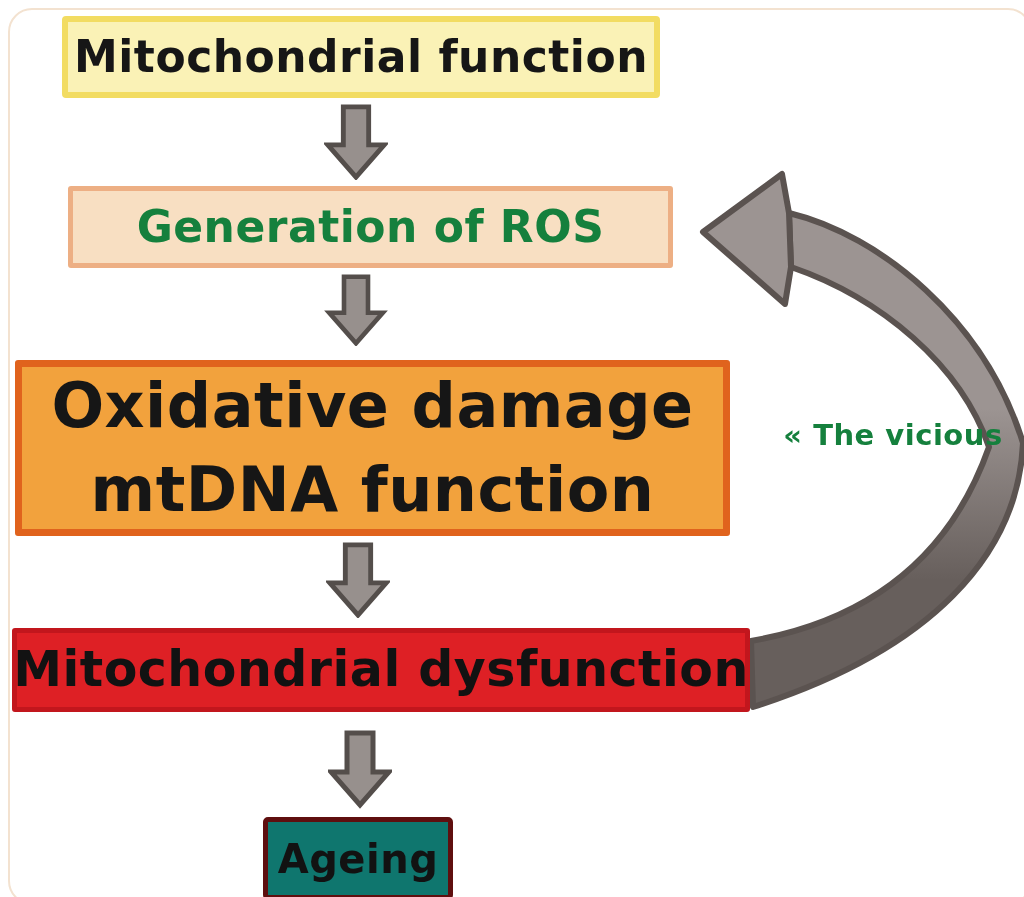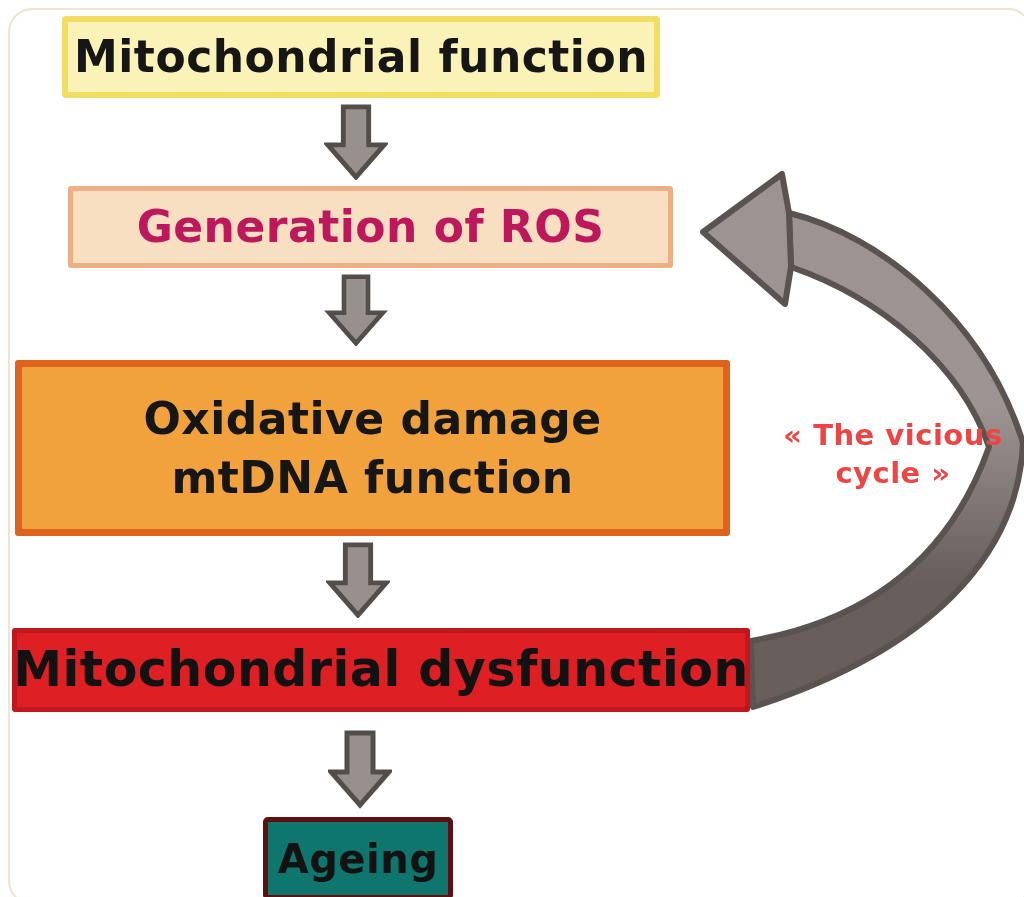--- a/index.html
+++ b/index.html
@@ -30,21 +30,21 @@
     color: #161616;
     font-weight: 700;
     letter-spacing: 0.5px;
     line-height: 1.3;
     z-index: 2;
   }
   .node span { display: block; white-space: nowrap; }
 
   .node-0 { left: 52px;  top: 6px;   width: 598px; height: 82px;  border-width: 6px; border-radius: 4px; font-size: 44px; }
   .node-1 { left: 58px;  top: 176px; width: 605px; height: 82px;  border-width: 5px; border-radius: 3px; font-size: 44px; }
-  .node-2 { left: 5px;   top: 350px; width: 715px; height: 176px; border-width: 7px; border-radius: 3px; font-size: 44px; line-height: 1.35; }
+  .node-2 { left: 5px;   top: 350px; width: 715px; height: 176px; border-width: 7px; border-radius: 3px; font-size: 62px; line-height: 1.35; }
   .node-3 { left: 2px;   top: 618px; width: 738px; height: 84px;  border-width: 5px; border-radius: 3px; font-size: 49px; }
   .node-4 { left: 253px; top: 807px; width: 190px; height: 83px;  border-width: 5px; border-radius: 5px; font-size: 40px; }
 
   .down-arrow { position: absolute; z-index: 2; }
   .down-arrow-1 { left: 314px; top: 94px;  width: 64px; height: 76px; }
   .down-arrow-2 { left: 314px; top: 264px; width: 64px; height: 72px; }
   .down-arrow-3 { left: 316px; top: 532px; width: 64px; height: 76px; }
   .down-arrow-4 { left: 318px; top: 718px; width: 64px; height: 82px; }
   .down-arrow svg { width: 100%; height: 100%; display: block; }
 
@@ -97,21 +97,21 @@
   <div class="node node-0" style="background: rgb(250, 242, 182); border-color: rgb(242, 220, 98); color: rgb(22, 22, 22);">
     <span>Mitochondrial function</span>
   </div>
 
   <div class="down-arrow down-arrow-1">
     <svg viewBox="0 0 64 78" xmlns="http://www.w3.org/2000/svg">
       <polygon class="down-arrow-poly" points="19,3 45,3 45,42 61,42 32,75 3,42 19,42" fill="#97908d" stroke="#544e4b" stroke-width="5" stroke-linejoin="miter"></polygon>
     </svg>
   </div>
 
-  <div class="node node-1" style="background: rgb(248, 223, 194); border-color: rgb(237, 175, 132); color: #be185d;">
+  <div class="node node-1" style="background: rgb(248, 223, 194); border-color: rgb(237, 175, 132); color: #15803d;">
     <span>Generation of ROS</span>
   </div>
 
   <div class="down-arrow down-arrow-2">
     <svg viewBox="0 0 64 78" xmlns="http://www.w3.org/2000/svg">
       <polygon class="down-arrow-poly" points="19,3 45,3 45,42 61,42 32,75 3,42 19,42" fill="#97908d" stroke="#544e4b" stroke-width="5" stroke-linejoin="miter"></polygon>
     </svg>
   </div>
 
   <div class="node node-2" style="background: rgb(242, 162, 61); border-color: rgb(224, 99, 29); color: rgb(22, 22, 22);">
@@ -132,18 +132,17 @@
   <div class="down-arrow down-arrow-4">
     <svg viewBox="0 0 64 78" xmlns="http://www.w3.org/2000/svg">
       <polygon class="down-arrow-poly" points="19,3 45,3 45,42 61,42 32,75 3,42 19,42" fill="#97908d" stroke="#544e4b" stroke-width="5" stroke-linejoin="miter"></polygon>
     </svg>
   </div>
 
   <div class="node node-4" style="background: #0f766e; border-color: rgb(95, 15, 15); color: rgb(18, 18, 18);">
     <span>Ageing</span>
   </div>
 
-  <div class="cycle-label" style="color: #ef4444;">
+  <div class="cycle-label" style="color: #15803d;">
     <span>« The vicious</span>
-    <span>cycle »</span>
   </div>
 
 </div>
 
 </body></html>

